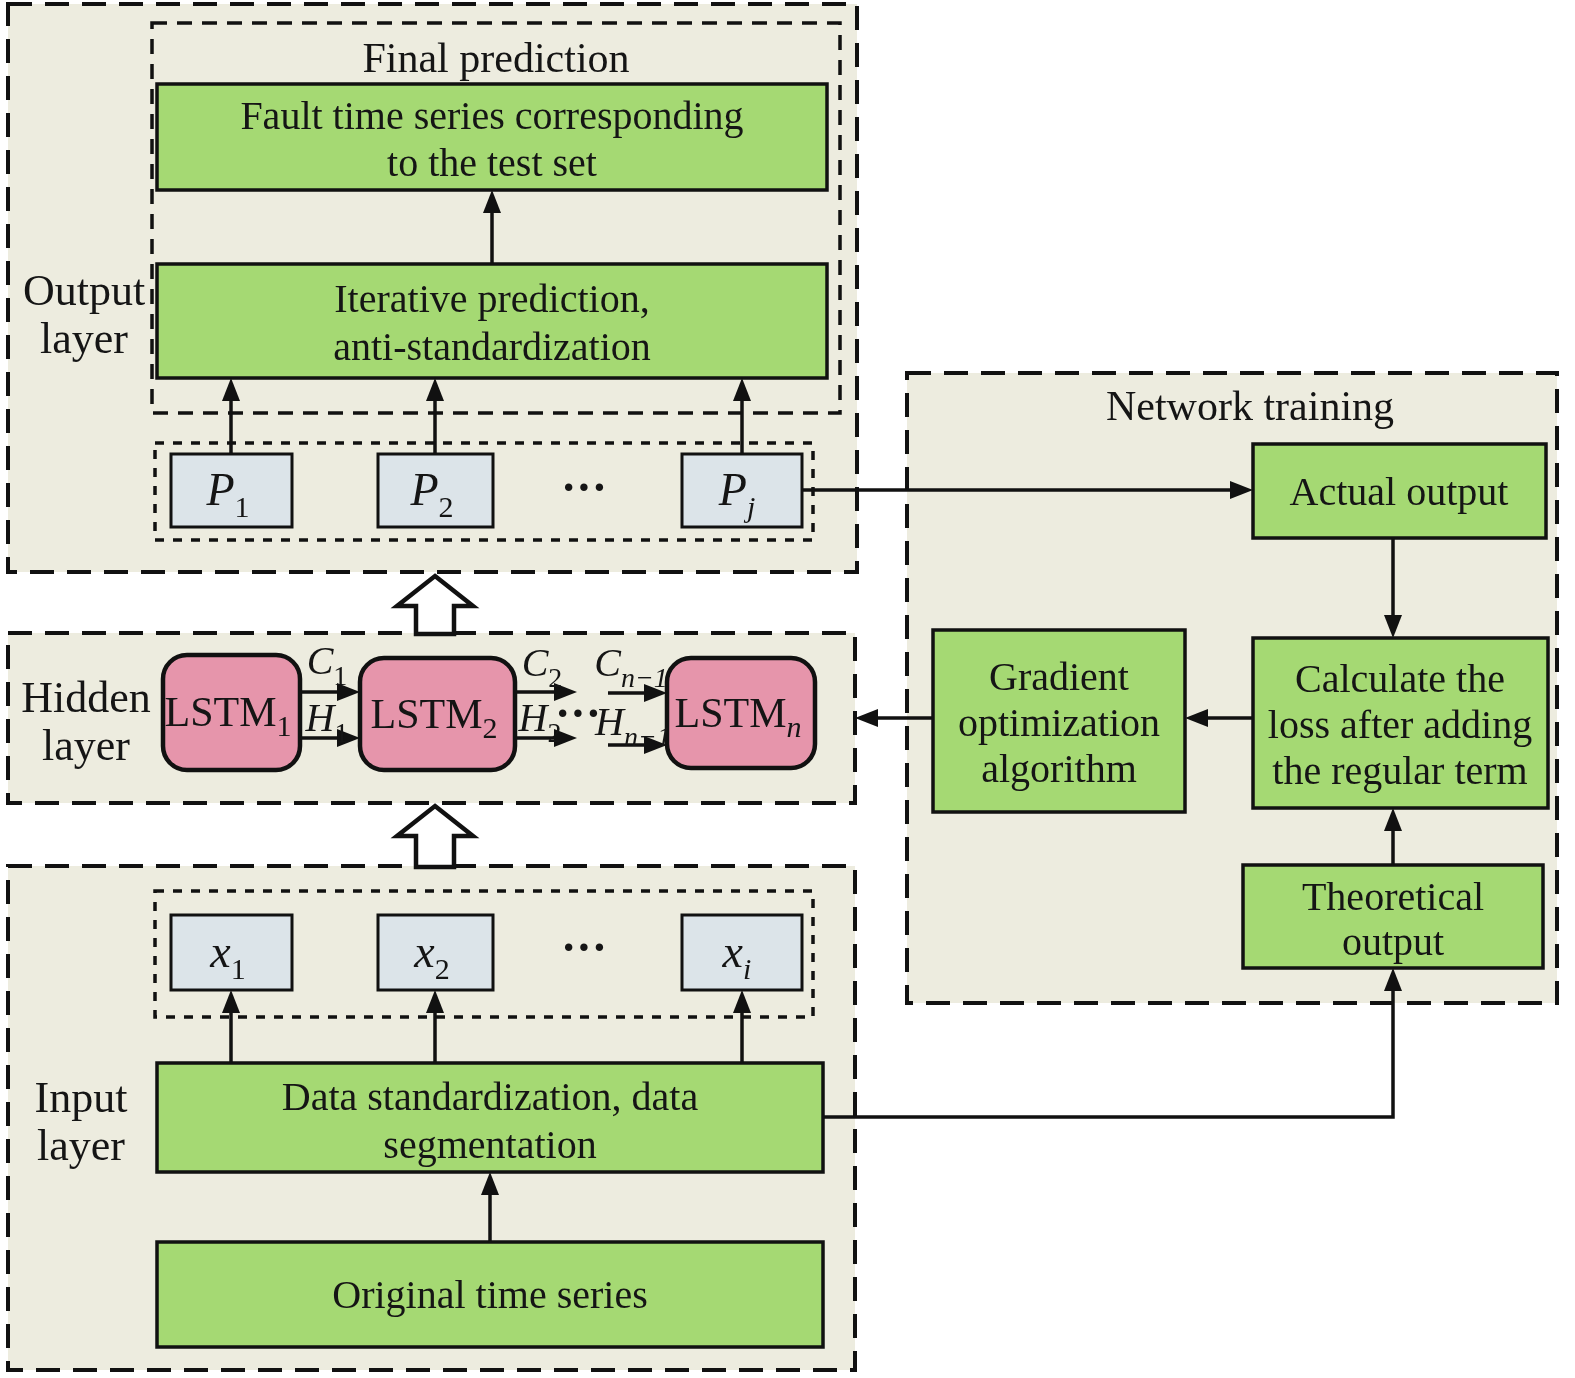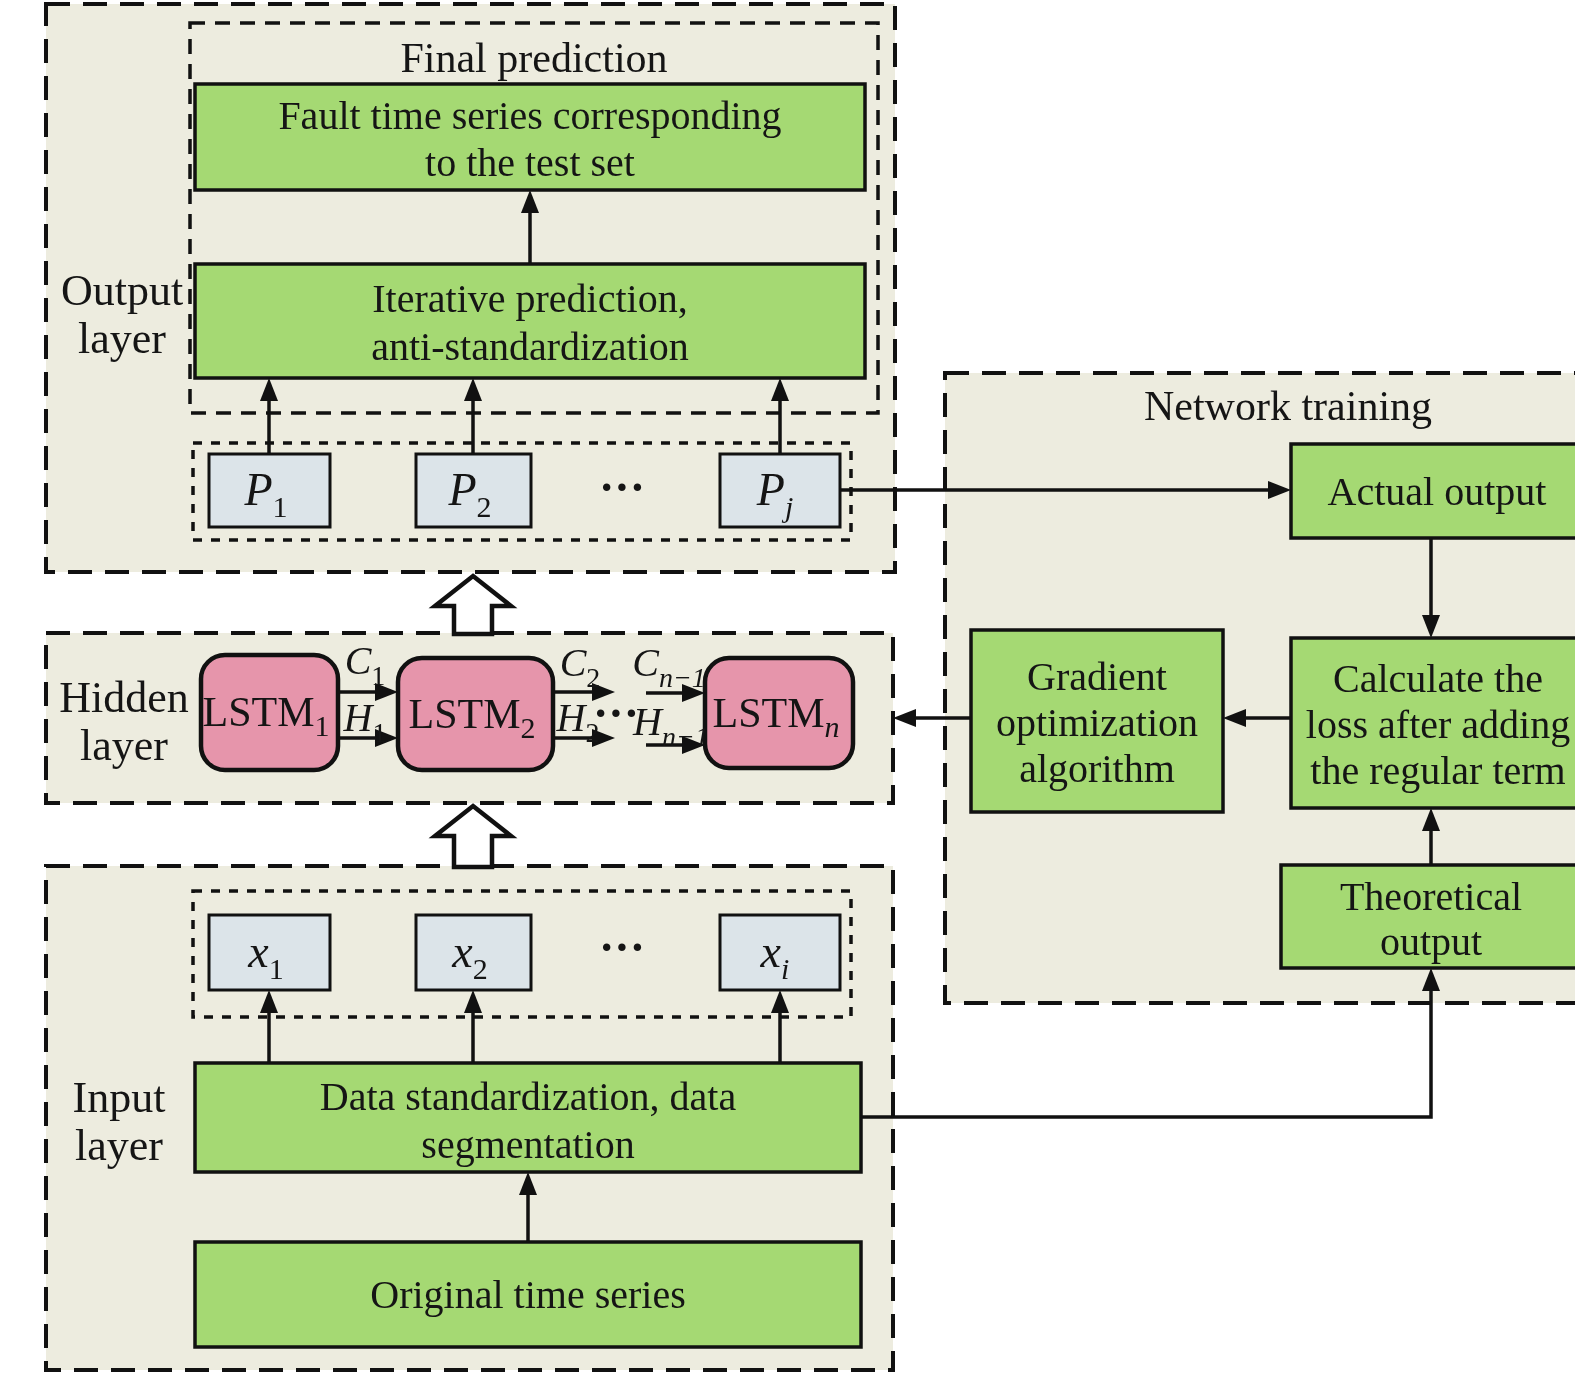--- a/index.html
+++ b/index.html
@@ -1,16 +1,16 @@
 <!DOCTYPE html>
 <html style="--panel-bg: #edecdf; --green: #a5d973; --pink: #e695ab; --node-fill: #dce4e9; --line: #111111;"><head>
 <meta charset="utf-8">
 <style>
   html,body { margin:0; padding:0; background:#ffffff; }
-  .stage { position:relative; width:1266px; height:1378px; background:#ffffff;padding-left:38px; }
+  .stage { position:relative; width:1266px; height:1378px; background:#ffffff; }
   svg { display:block; }
   text { font-family:"Liberation Serif","DejaVu Serif",serif; fill:#151515; }
 
   .panel        { fill:var(--panel-bg); stroke:var(--line); stroke-width:4; stroke-dasharray:24 13; }
   .inner-dashed { fill:none; stroke:var(--line); stroke-width:3.5; stroke-dasharray:15 10; }
   .dotted-row   { fill:none; stroke:var(--line); stroke-width:3.5; stroke-dasharray:9 9; }
   .green-box    { fill:var(--green); stroke:var(--line); stroke-width:3.5; }
   .pink-box     { fill:var(--pink);  stroke:var(--line); stroke-width:4.5; }
   .node-box     { fill:var(--node-fill); stroke:var(--line); stroke-width:3; }
 

